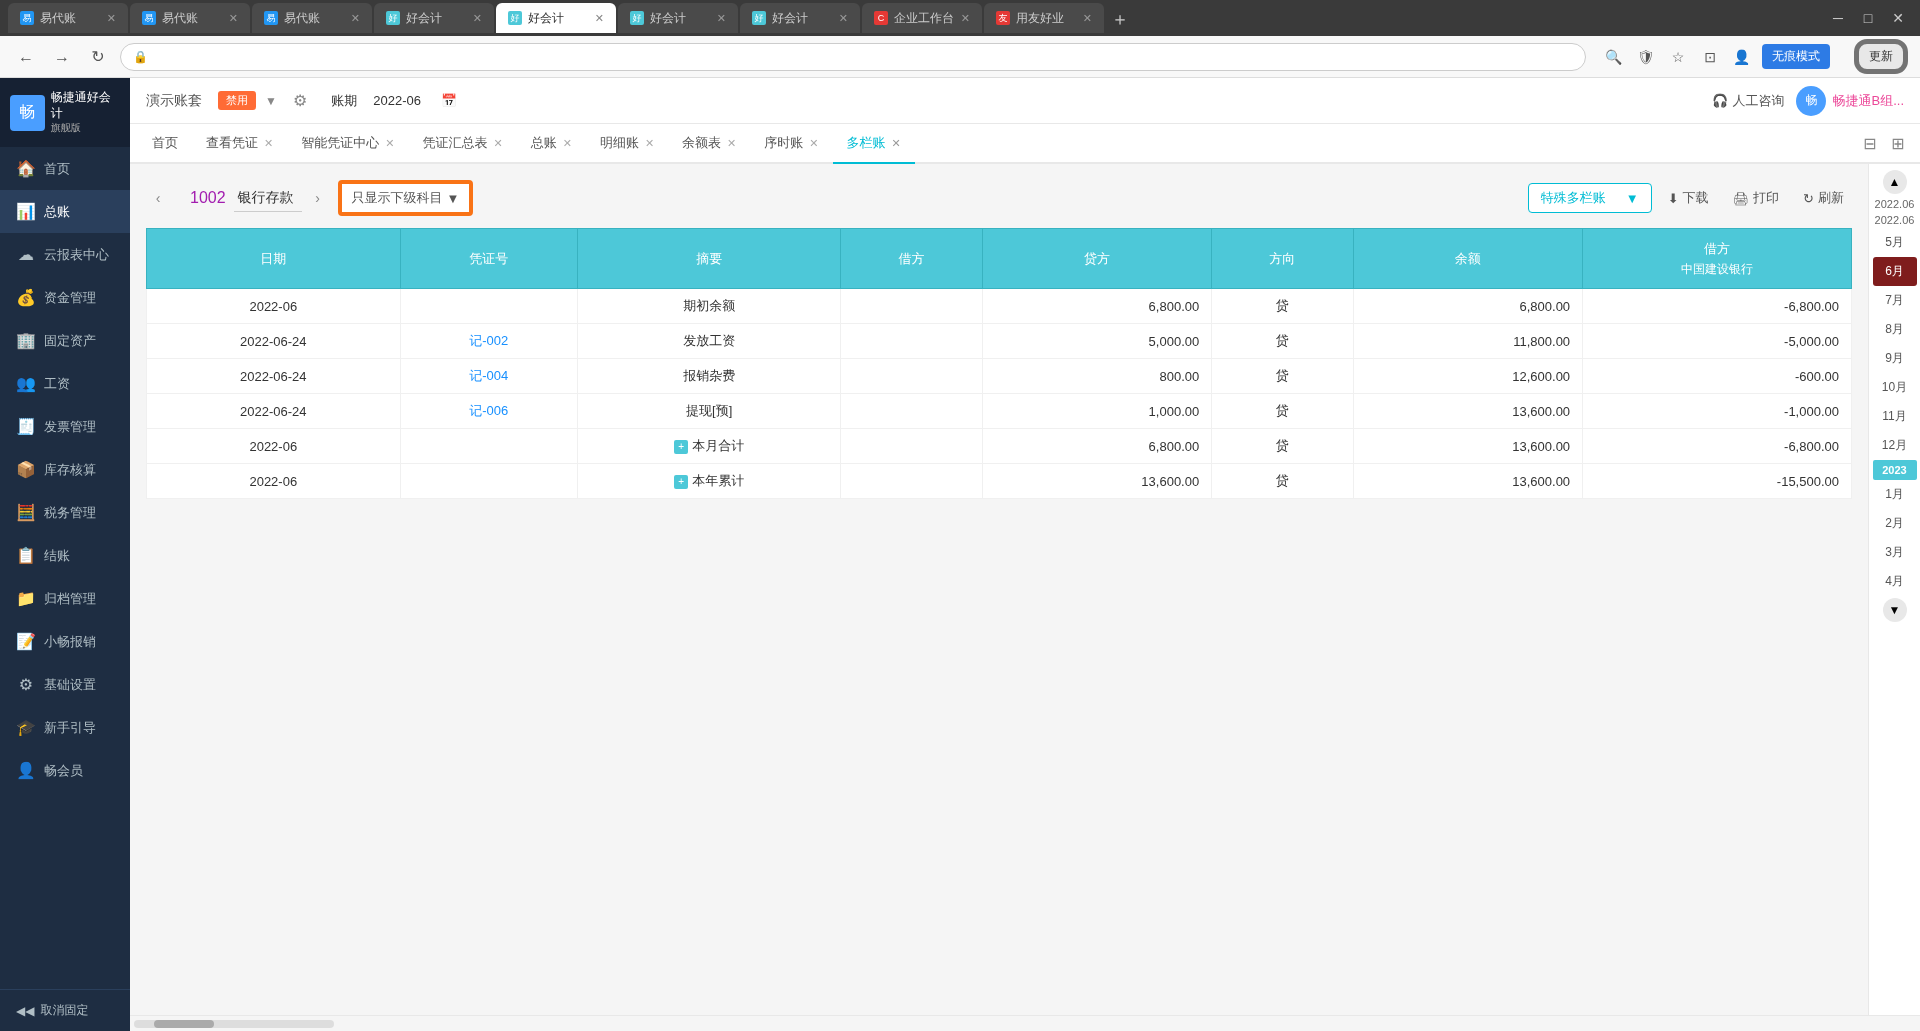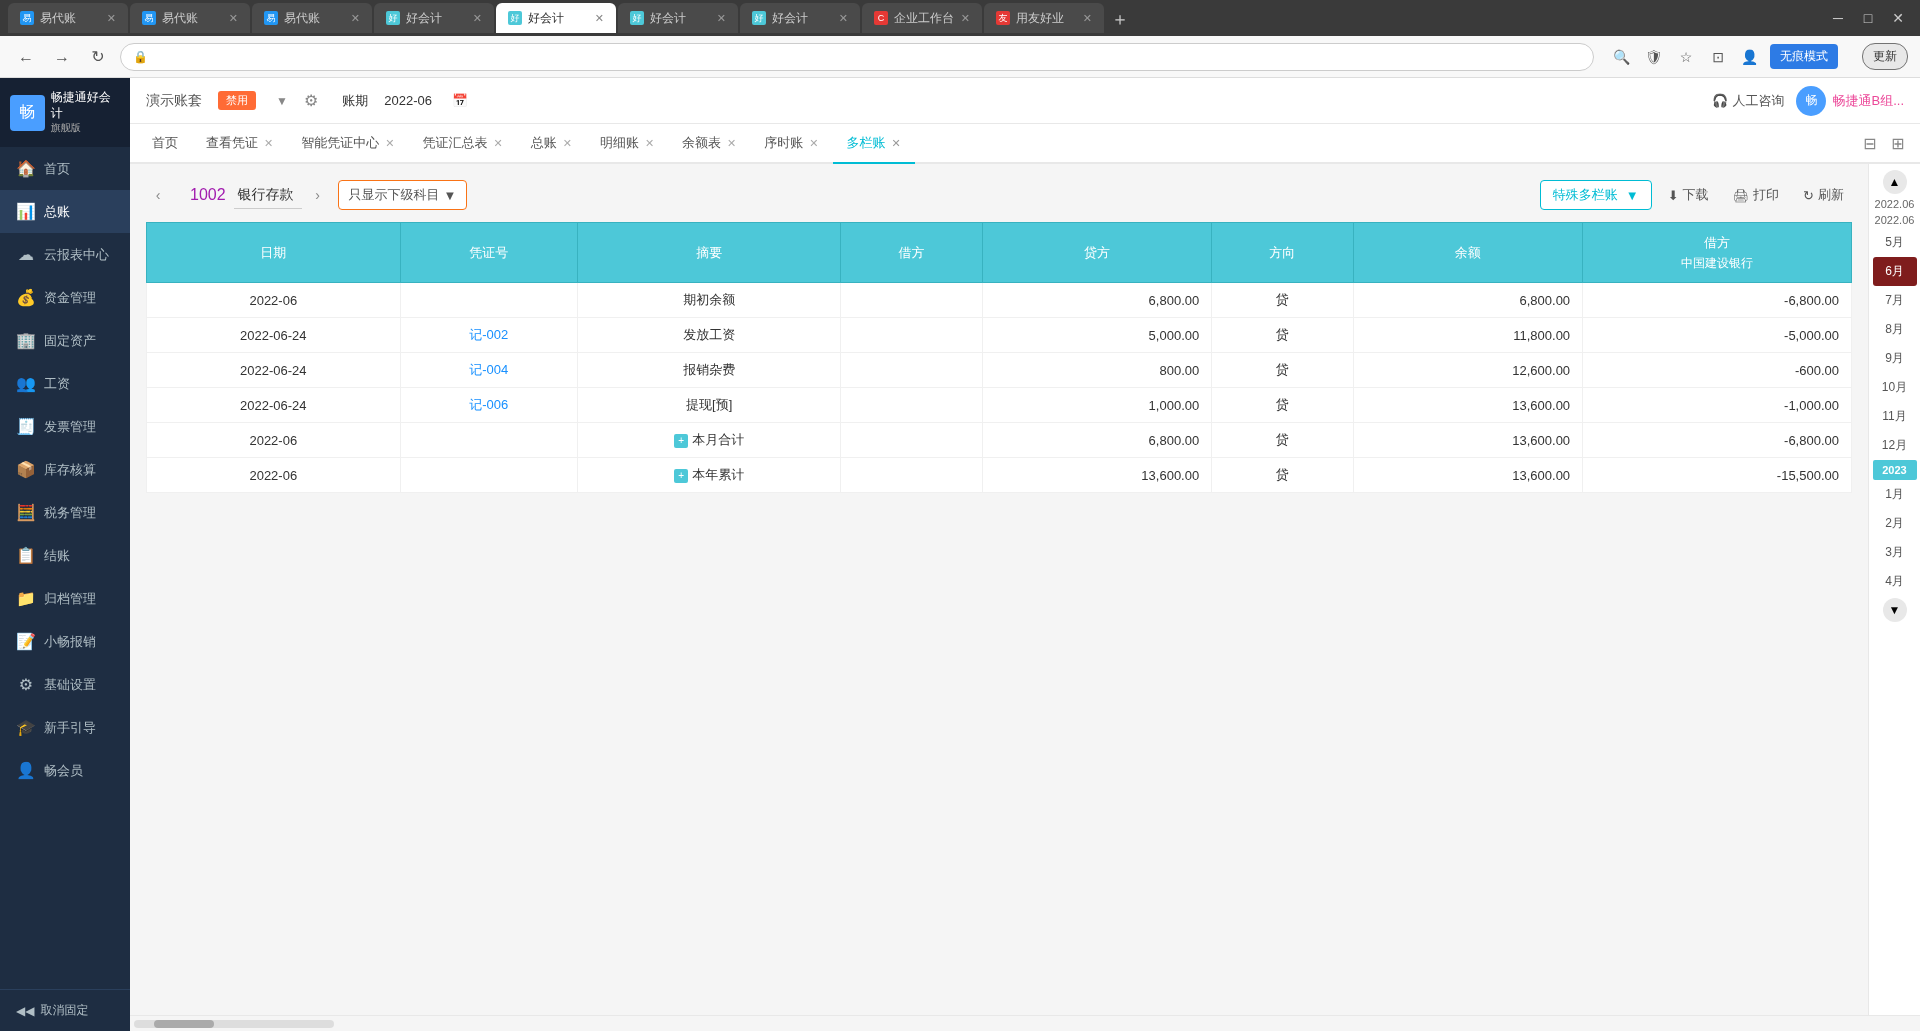--- a/index.html
+++ b/index.html
@@ -16,21 +16,21 @@
     .browser-btn { width: 28px; height: 28px; display: flex; align-items: center; justify-content: center; color: #ccc; font-size: 14px; cursor: pointer; }
 
     
     .address-row { background: #f8f8f8; height: 42px; display: flex; align-items: center; padding: 0 12px; gap: 8px; border-bottom: 1px solid #ddd; }
     .nav-btn { width: 28px; height: 28px; display: flex; align-items: center; justify-content: center; color: #555; font-size: 16px; cursor: pointer; }
     .address-bar { flex: 1; height: 28px; background: #fff; border: 1px solid #ccc; border-radius: 14px; display: flex; align-items: center; padding: 0 12px; font-size: 12px; color: #333; overflow: hidden; }
     .address-text { font-size: 12px; color: #333; }
     .address-right { display: flex; align-items: center; gap: 8px; margin-left: 8px; }
     .addr-icon { width: 24px; height: 24px; display: flex; align-items: center; justify-content: center; color: #555; font-size: 14px; cursor: pointer; }
     .wuhen-btn { background: #2d7be5; color: #fff; border-radius: 4px; padding: 4px 10px; font-size: 12px; cursor: pointer; }
-    .update-btn { background: #e8e8e8; border: 1px solid #737373; border-radius: 13px; padding: 4px 10px; font-size: 12px; cursor: pointer; color: #333; }
+    .update-btn { background: #e8e8e8; border: 5px solid #737373; border-radius: 13px; padding: 4px 10px; font-size: 12px; cursor: pointer; color: #333; }
 
     
     .app-layout { display: flex; height: calc(1031px - 78px); }
 
     
     .sidebar { width: 130px; background: #1e2d42; display: flex; flex-direction: column; color: #fff; }
     .sidebar-logo { padding: 12px 10px; background: #162133; display: flex; align-items: center; gap: 6px; }
     .logo-icon { width: 36px; height: 36px; background: #4a9eff; border-radius: 4px; display: flex; align-items: center; justify-content: center; font-size: 16px; color: #fff; }
     .logo-text { font-size: 12px; color: #fff; line-height: 1.3; }
     .logo-sub { font-size: 10px; color: #aaa; }
@@ -38,21 +38,21 @@
     .nav-item { display: flex; align-items: center; gap: 8px; padding: 12px 16px; cursor: pointer; color: #b0bec5; font-size: 13px; }
     .nav-item.active { background: #2a3f5c; color: #fff; }
     .nav-item .nav-icon { font-size: 16px; width: 20px; text-align: center; }
     .sidebar-bottom { padding: 12px 16px; border-top: 1px solid #2a3f5c; cursor: pointer; color: #b0bec5; font-size: 12px; display: flex; align-items: center; gap: 6px; }
 
     
     .main-content { flex: 1; display: flex; flex-direction: column; background: #f5f5f5; overflow: hidden; }
 
     
     .app-header { background: #fff; height: 46px; display: flex; align-items: center; padding: 0 16px; gap: 16px; border-bottom: 1px solid #e8e8e8; }
-    .demo-badge { display: flex; align-items: center; gap: 20px; }
+    .demo-badge { display: flex; align-items: center; gap: 9px; }
     .period-label { font-size: 13px; color: #333; margin-left: 8px; }
     .period-value { font-size: 13px; color: #333; }
     .calendar-icon { color: #888; cursor: pointer; margin-left: 4px; }
     .header-right { margin-left: auto; display: flex; align-items: center; gap: 12px; }
     .consult-btn { display: flex; align-items: center; gap: 4px; color: #555; font-size: 13px; cursor: pointer; }
     .user-info { display: flex; align-items: center; gap: 6px; cursor: pointer; }
     .user-avatar { width: 30px; height: 30px; border-radius: 50%; background: #4a9eff; display: flex; align-items: center; justify-content: center; color: #fff; font-size: 12px; }
     .user-name { font-size: 13px; color: #ec4899; }
 
     
@@ -64,23 +64,23 @@
     .tab-collapse-btn { width: 28px; height: 28px; display: flex; align-items: center; justify-content: center; color: #888; font-size: 16px; cursor: pointer; }
 
     
     .content-area { flex: 1; display: flex; overflow: hidden; }
     .ledger-area { flex: 1; overflow: auto; padding: 16px; }
 
     
     .ledger-toolbar { display: flex; align-items: center; gap: 8px; margin-bottom: 12px; }
     .account-nav { display: flex; align-items: center; gap: 4px; }
     .nav-arrow { width: 24px; height: 24px; display: flex; align-items: center; justify-content: center; color: #888; cursor: pointer; font-size: 14px; }
-    .sub-account-btn { display: flex; align-items: center; gap: 4px; border: 1px solid #f97316; border-radius: 4px; padding: 5px 10px; font-size: 13px; color: #555; cursor: pointer; background: #fff; }
+    .sub-account-btn { display: flex; align-items: center; gap: 4px; border: 4px solid #f97316; border-radius: 4px; padding: 5px 10px; font-size: 13px; color: #555; cursor: pointer; background: #fff; }
     .toolbar-right { margin-left: auto; display: flex; align-items: center; gap: 8px; }
-    .special-multi-btn { border: 1px solid #00bcd4; color: #00bcd4; border-radius: 4px; padding: 5px 12px; font-size: 13px; cursor: pointer; background: #fff; display: flex; align-items: center; gap: 8px; }
+    .special-multi-btn { border: 1px solid #00bcd4; color: #00bcd4; border-radius: 4px; padding: 5px 12px; font-size: 13px; cursor: pointer; background: #fff; display: flex; align-items: center; gap: 20px; }
     .action-btn { display: flex; align-items: center; gap: 4px; color: #555; font-size: 13px; cursor: pointer; padding: 5px 8px; }
 
     
     .ledger-table { width: 100%; border-collapse: collapse; background: #fff; }
     .ledger-table thead tr { background: #4dc8d8; }
     .ledger-table thead th { color: #fff; padding: 10px 12px; font-weight: 500; font-size: 13px; border: 1px solid #38b2c0; text-align: center; }
     .ledger-table tbody tr { border-bottom: 1px solid #f0f0f0; }
     .ledger-table tbody td { padding: 8px 12px; font-size: 13px; color: #333; border: 1px solid #f0f0f0; text-align: center; }
     .ledger-table tbody td.right { text-align: right; }
     .sub-icon { display: inline-block; width: 14px; height: 14px; background: #4dc8d8; color: #fff; font-size: 10px; border-radius: 2px; text-align: center; line-height: 14px; margin-right: 4px; }

